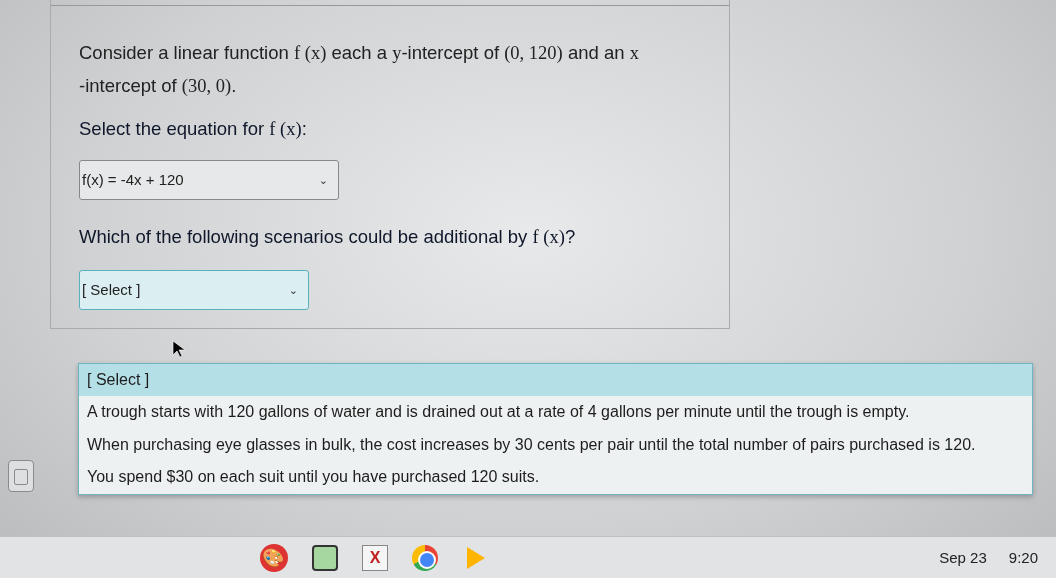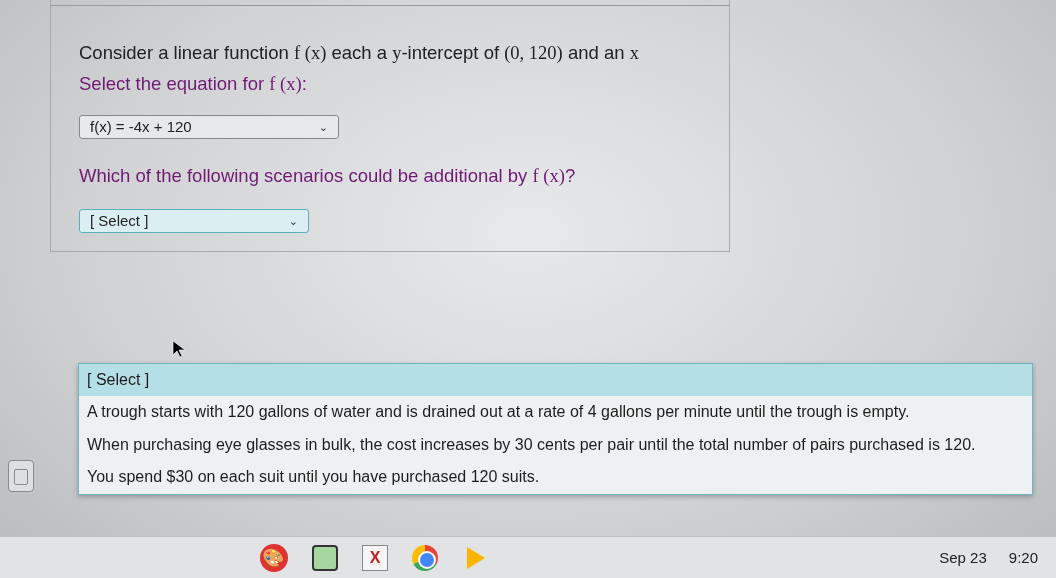--- a/index.html
+++ b/index.html
@@ -34,34 +34,34 @@
       margin-bottom: 6px;
     }
     .prompt-line2 {
       font-size: 18.5px;
       color: #222;
       line-height: 1.45;
       margin-bottom: 18px;
     }
     .prompt-line3 {
       font-size: 18.5px;
-      color: #701a75;
+      color: #0f172a;
       margin-bottom: 20px;
     }
     .math-i { font-family: "Times New Roman", serif; }
     .select-box {
       position: relative;
       width: 260px;
-      height: 24px;
+      height: 40px;
       border: 1px solid #888;
       border-radius: 3px;
       background: #e7e8e9;
       display: flex;
       align-items: center;
-      padding: 0 10px;
+      padding: 0 2px;
       font-size: 15px;
       color: #222;
       margin-bottom: 26px;
       cursor: pointer;
     }
     .select-box .chev {
       position: absolute;
       right: 10px; top: 50%;
       transform: translateY(-50%);
       font-size: 11px;
@@ -174,20 +174,23 @@
 <body>
 
 <div class="page-bg"></div>
 
 <div class="divider-top"></div>
 
 <div class="content-frame">
   <div class="content-inner">
     <div class="prompt-line">
       <span>Consider a linear function </span><span class="math-i">f (x)</span><span> each a </span><span class="math-i">y</span><span>-intercept of </span><span class="math-i">(0, 120)</span><span> and an </span><span class="math-i">x</span>
+    </div>
+    <div class="prompt-line2">
+      <span>-intercept of </span><span class="math-i">(30, 0)</span><span>.</span>
     </div>
     <div class="prompt-line3">
       <span>Select the equation for </span><span class="math-i">f (x)</span><span>:</span>
     </div>
 
     <div class="select-box">
       <span>f(x) = -4x + 120</span>
       <span class="chev">⌄</span>
     </div>
 

